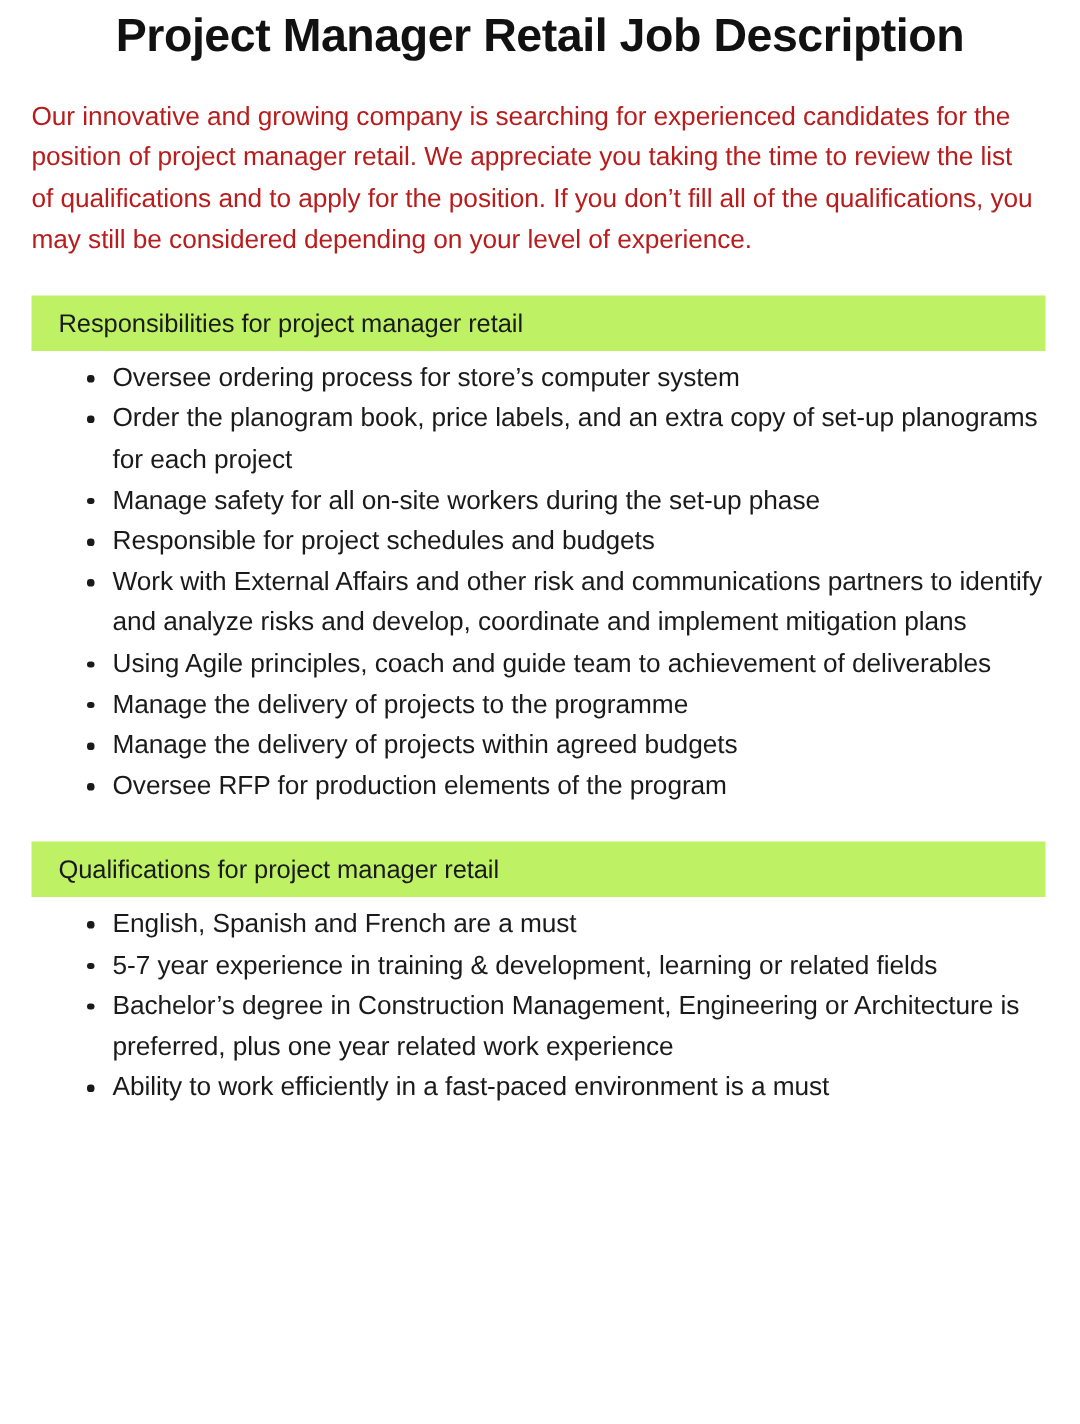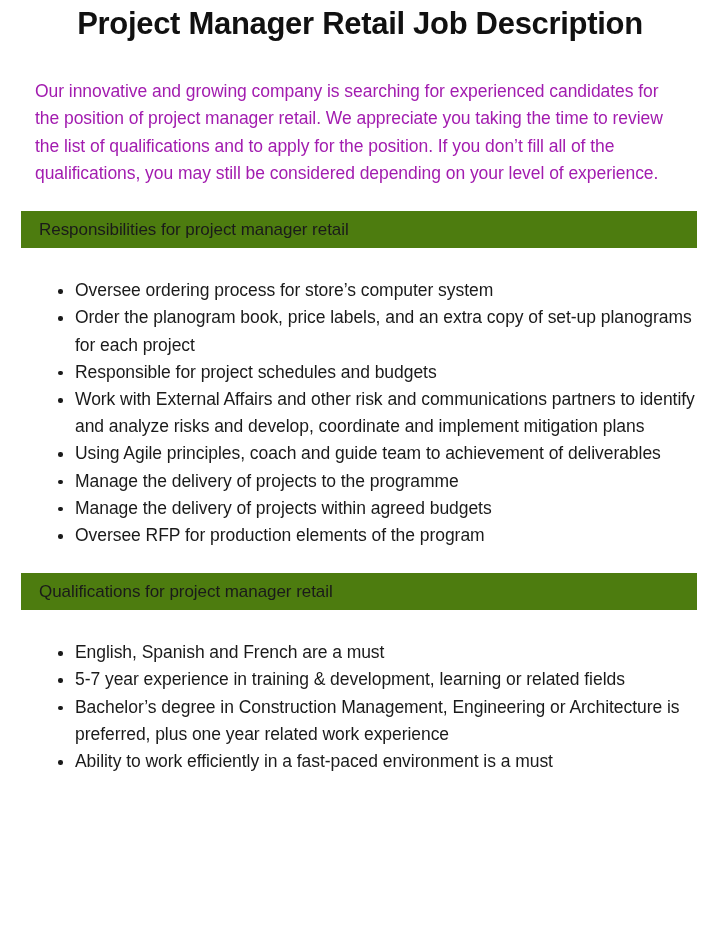--- a/index.html
+++ b/index.html
@@ -28,54 +28,54 @@
     padding: 4px 20px 0 20px;
     text-align: center;
     font-size: 31px;
     font-weight: bold;
     line-height: 40px;
     letter-spacing: -0.3px;
     color: #111111;
   }
 
   .intro {
-    margin: 14px;
+    margin: 0;
     padding: 20px 30px 0 21px;
     font-size: 17.5px;
     line-height: 27.3px;
-    color: #a21caf;
+    color: #b91c1c;
     letter-spacing: -0.05px;
   }
 
   .section {
     margin: 0;
     padding: 0;
   }
 
   .section-header {
     margin: 24px 23px 0 21px;
-    background: #4d7c0f;
+    background: #bef264;
     height: 37px;
     display: flex;
     align-items: center;
     padding: 0 0 0 18px;
     box-sizing: border-box;
   }
 
   .section-header .section-title {
     font-size: 17px;
     font-weight: normal;
     color: #1a1a1a;
     line-height: 20px;
     letter-spacing: -0.05px;
   }
 
   ul.bullets {
     margin: 0;
-    padding: 29px 24px 0 58px;
+    padding: 4px 24px 0 58px;
     list-style: none;
   }
 
   ul.bullets li {
     position: relative;
     font-size: 17.5px;
     line-height: 27.2px;
     color: #1a1a1a;
     margin: 0 0 0 0;
     padding: 0 0 0 17px;
@@ -110,20 +110,21 @@
 
   <p class="intro">Our innovative and growing company is searching for experienced candidates for the position of project manager retail. We appreciate you taking the time to review the list of qualifications and to apply for the position. If you don’t fill all of the qualifications, you may still be considered depending on your level of experience.</p>
 
   <section class="section">
     <div class="section-header">
       <span class="section-title">Responsibilities for project manager retail</span>
     </div>
     <ul class="bullets responsibilities-list">
         <li>Oversee ordering process for store’s computer system</li>
         <li>Order the planogram book, price labels, and an extra copy of set-up planograms for each project</li>
+        <li>Manage safety for all on-site workers during the set-up phase</li>
         <li>Responsible for project schedules and budgets</li>
         <li>Work with External Affairs and other risk and communications partners to identify and analyze risks and develop, coordinate and implement mitigation plans</li>
         <li>Using Agile principles, coach and guide team to achievement of deliverables</li>
         <li>Manage the delivery of projects to the programme</li>
         <li>Manage the delivery of projects within agreed budgets</li>
         <li>Oversee RFP for production elements of the program</li>
       </ul>
   </section>
 
   <section class="section">

